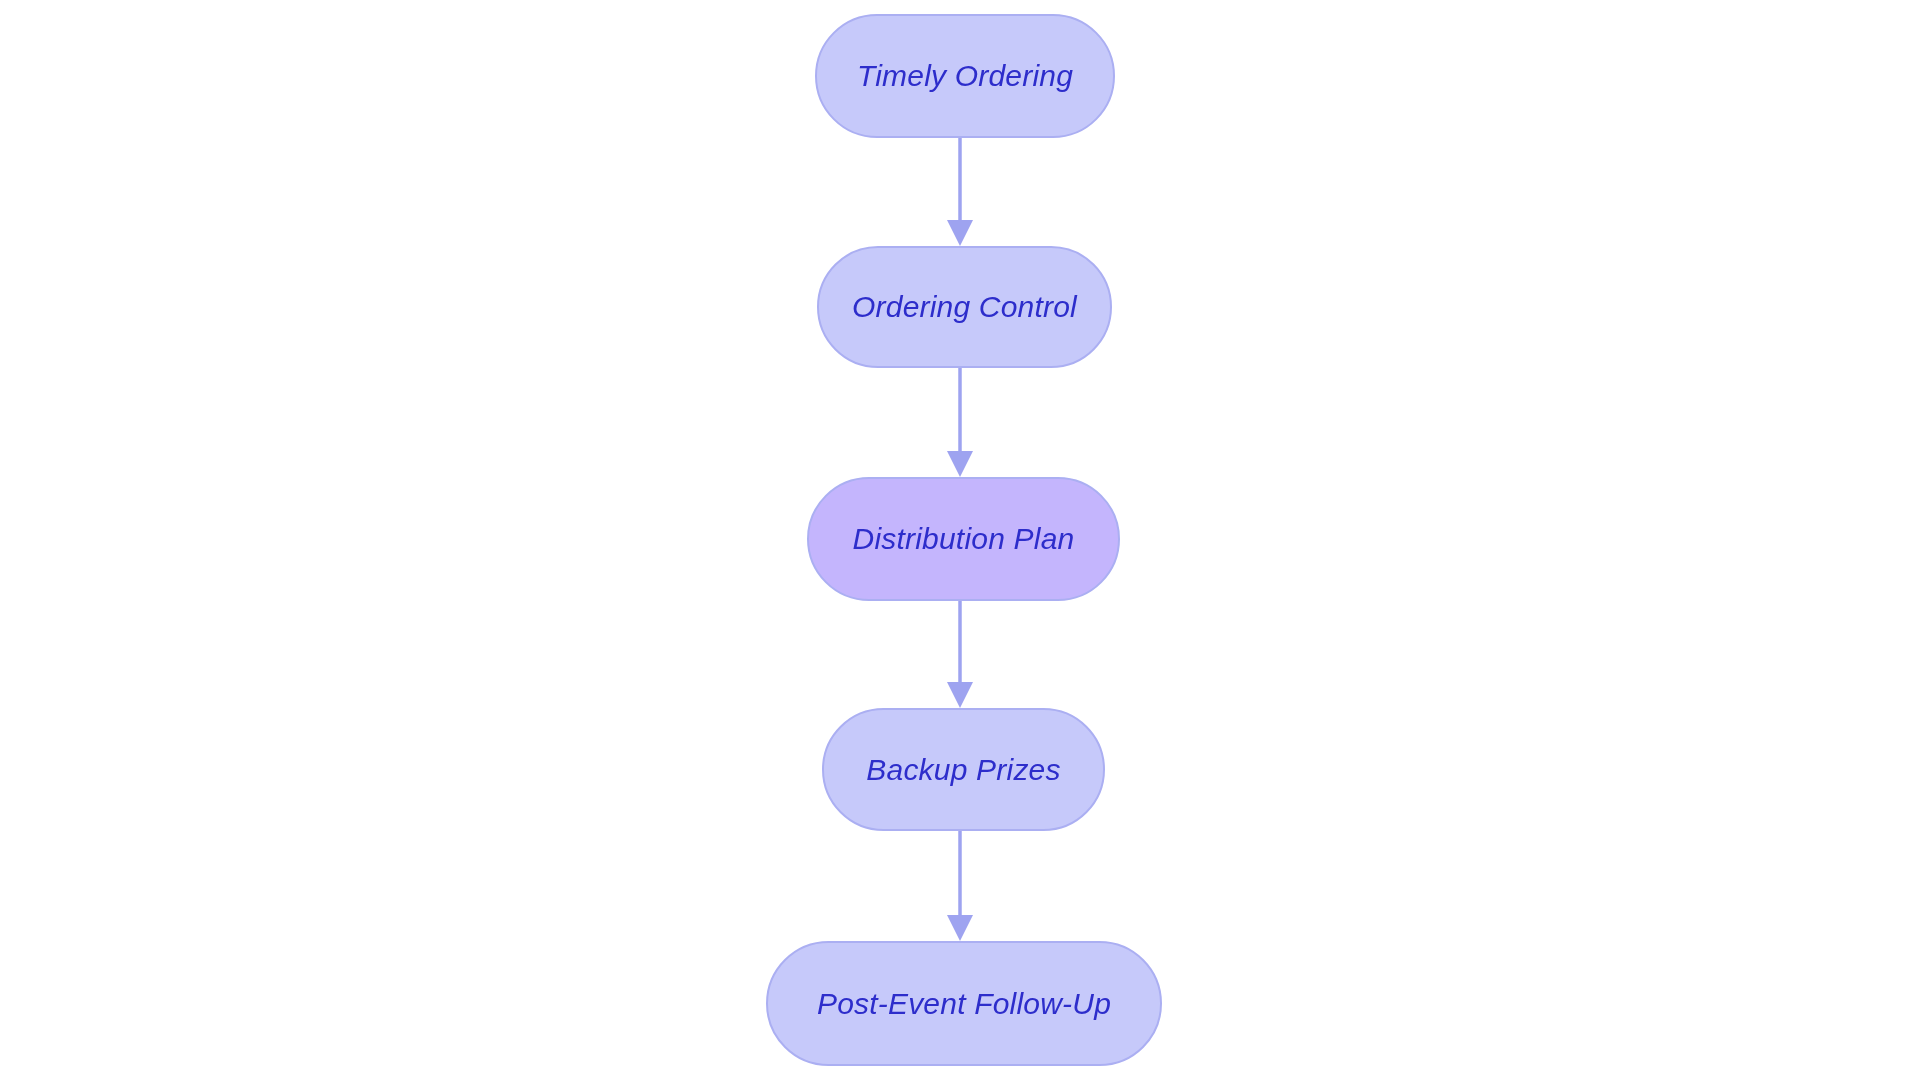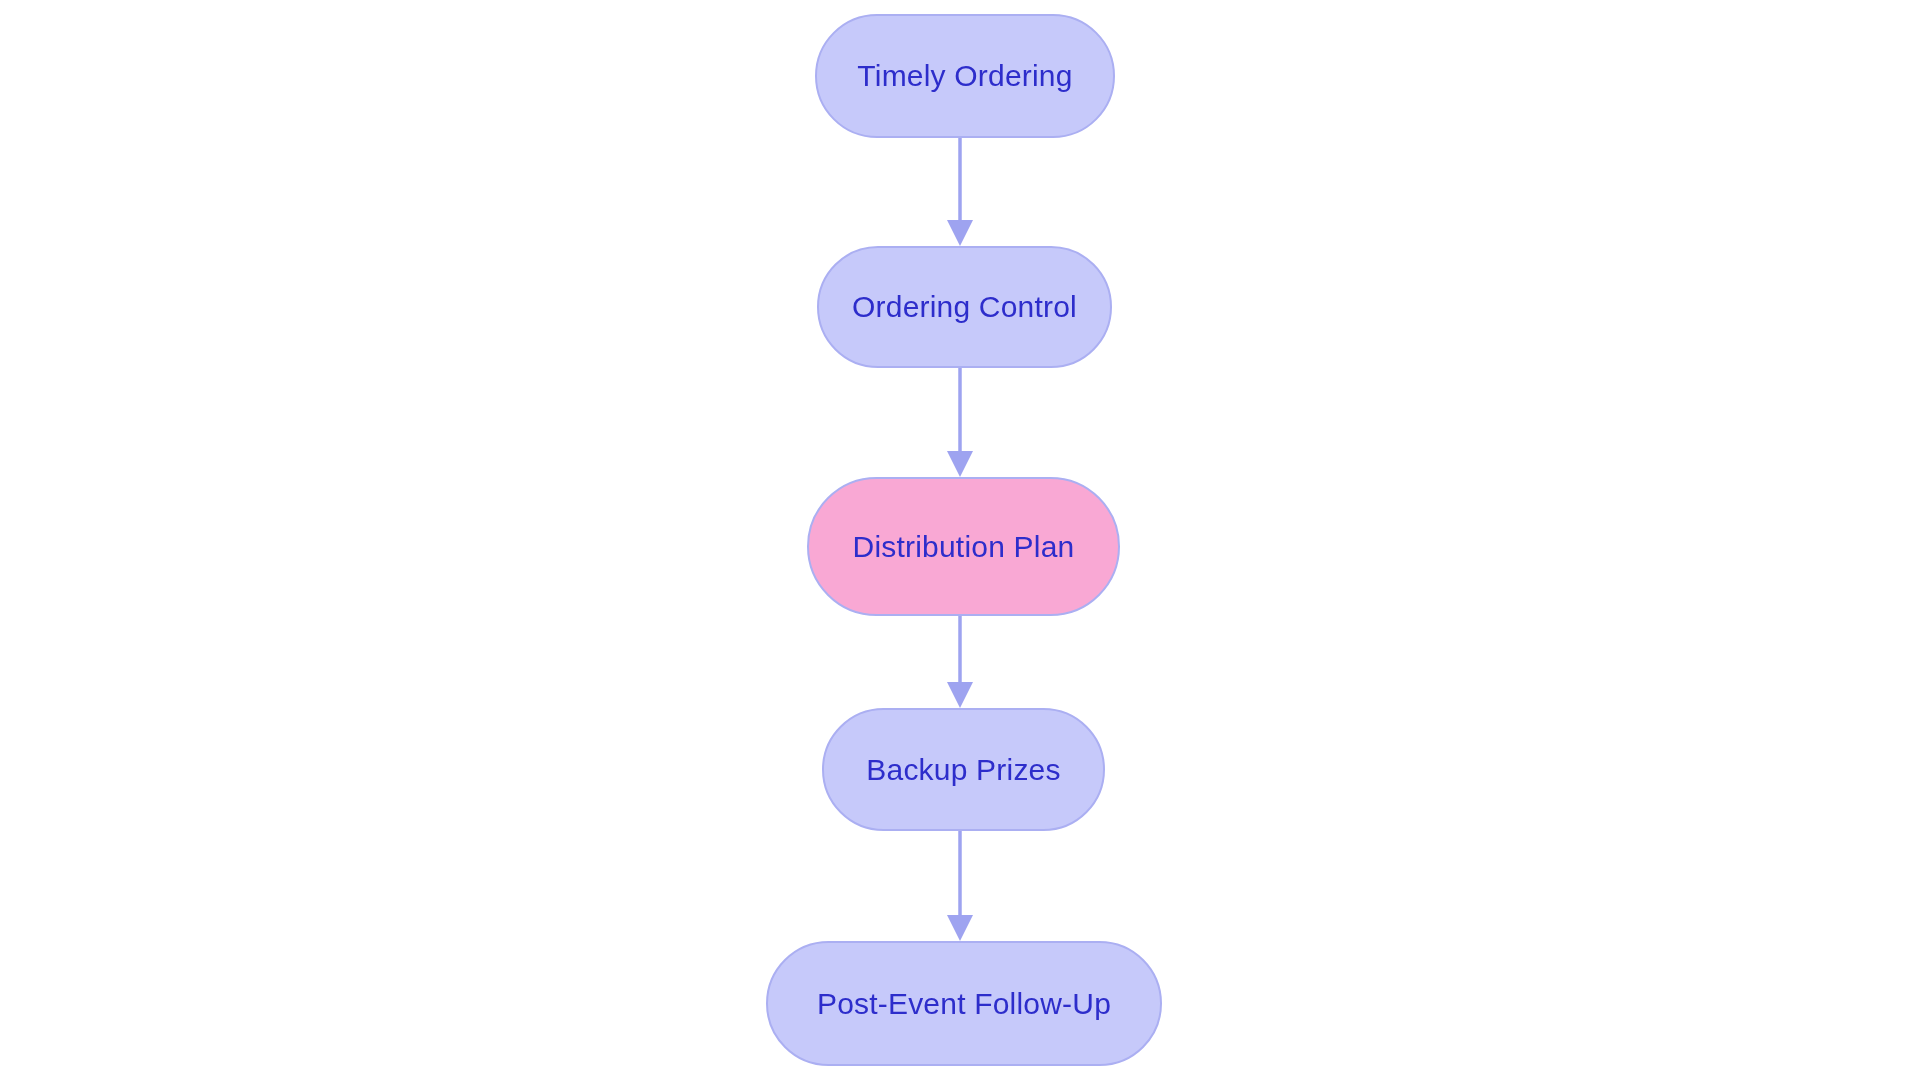--- a/index.html
+++ b/index.html
@@ -25,20 +25,21 @@
   .flow-node {
     position: absolute;
     box-sizing: border-box;
     background: #C6C9FA;
     border: 2px solid #000000;
     border-radius: 999px;
     display: flex;
     align-items: center;
     justify-content: center;
     user-select: none;
+    font-style: italic;
   }
 
   .flow-node-label {
     color: #2D2DCB;
     font-size: 30px;
     font-weight: 400;
     letter-spacing: 0.2px;
     line-height: 1;
     white-space: nowrap;
   }
@@ -86,21 +87,21 @@
   </div>
 
   <div class="flow-node" id="node-1" style="left: 815px; top: 14px; width: 300px; height: 124px; background: rgb(198, 201, 250); border-color: rgb(171, 175, 242);">
     <span class="flow-node-label" style="color: rgb(45, 45, 203);">Timely Ordering</span>
   </div>
 
   <div class="flow-node" id="node-2" style="left: 817px; top: 246px; width: 295px; height: 122px; background: rgb(198, 201, 250); border-color: rgb(171, 175, 242);">
     <span class="flow-node-label" style="color: rgb(45, 45, 203);">Ordering Control</span>
   </div>
 
-  <div class="flow-node" id="node-3" style="left: 807px; top: 477px; width: 313px; height: 139px; background: #f9a8d4; border-color: rgb(171, 175, 242);">
+  <div class="flow-node" id="node-3" style="left: 807px; top: 477px; width: 313px; height: 124px; background: #c4b5fd; border-color: rgb(171, 175, 242);">
     <span class="flow-node-label" style="color: rgb(45, 45, 203);">Distribution Plan</span>
   </div>
 
   <div class="flow-node" id="node-4" style="left: 822px; top: 708px; width: 283px; height: 123px; background: rgb(198, 201, 250); border-color: rgb(171, 175, 242);">
     <span class="flow-node-label" style="color: rgb(45, 45, 203);">Backup Prizes</span>
   </div>
 
   <div class="flow-node" id="node-5" style="left: 766px; top: 941px; width: 396px; height: 125px; background: rgb(198, 201, 250); border-color: rgb(171, 175, 242);">
     <span class="flow-node-label" style="color: rgb(45, 45, 203);">Post-Event Follow-Up</span>
   </div>

